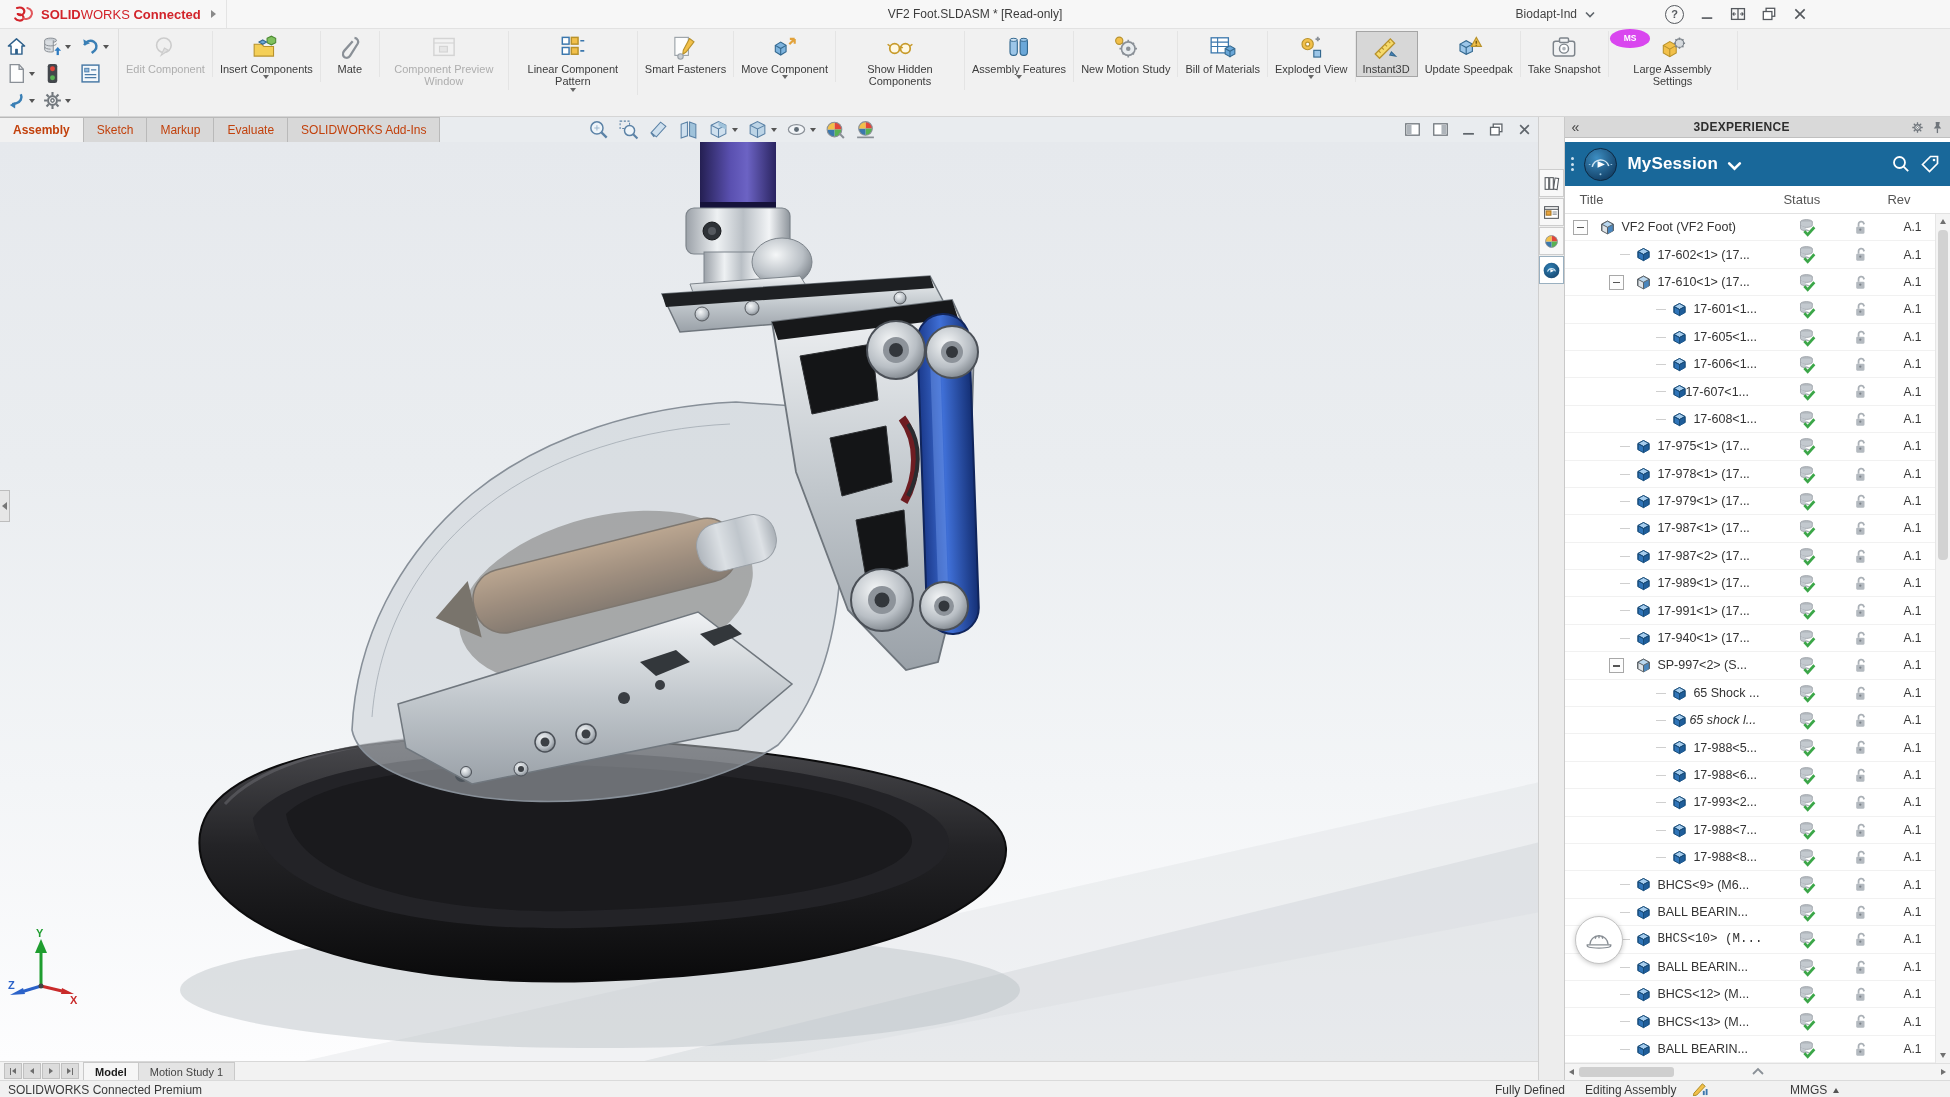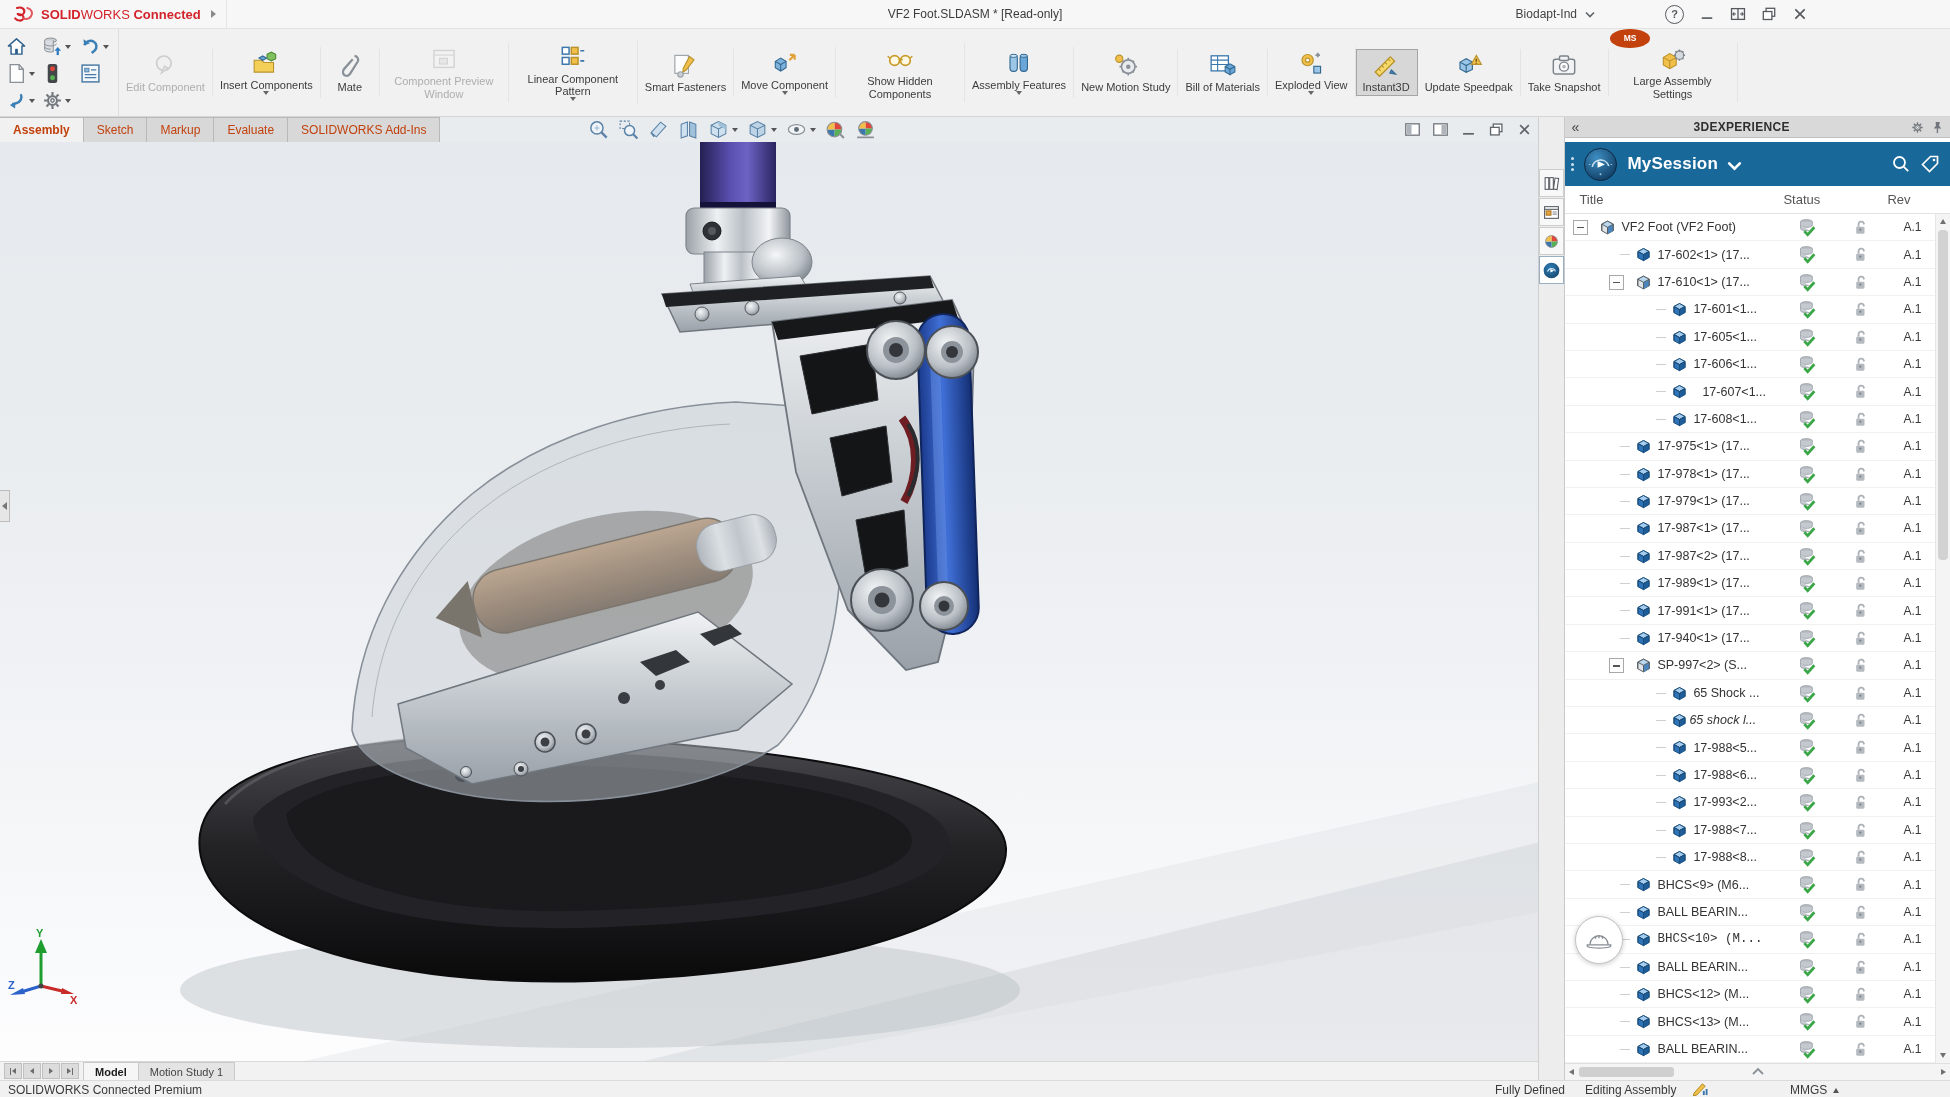--- a/index.html
+++ b/index.html
@@ -14,30 +14,30 @@
   
   .titlebar{height:28px;background:#f7f7f7;border-bottom:1px solid #e2e2e2;display:flex;align-items:center;position:relative;}
   .brand{display:flex;align-items:center;height:100%;padding:0 10px;border-right:1px solid #e4e4e4;}
   .brand .logo{width:26px;height:18px;margin-right:5px;}
   .brand-text{font-size:13px;color:#d2232a;white-space:nowrap;}
   .brand-text .b{font-weight:700;}
   .brand-arrow{width:0;height:0;border-top:4px solid transparent;border-bottom:4px solid transparent;border-left:5px solid #8a8a8a;margin-left:10px;}
   .doc-title{position:absolute;left:50%;top:0;height:100%;transform:translateX(-50%);display:flex;align-items:center;font-size:12px;color:#3c3c3c;}
   .tb-right{position:absolute;right:142px;top:0;height:100%;display:flex;align-items:center;gap:15px;}
   .tenant{display:flex;align-items:center;gap:8px;font-size:12px;color:#444;cursor:default;}
-  .avatar{width:40px;height:19px;border-radius:50%;background:#c2410c;color:#fff;font-size:8.5px;font-weight:700;display:flex;align-items:center;justify-content:center;margin-top:48px;}
+  .avatar{width:40px;height:19px;border-radius:50%;background:#d946ef;color:#fff;font-size:8.5px;font-weight:700;display:flex;align-items:center;justify-content:center;margin-top:48px;}
   .help-btn{width:17px;height:17px;border-radius:50%;border:1.6px solid #55595e;color:#55595e;font-size:11px;font-weight:700;display:flex;align-items:center;justify-content:center;}
   .wbtn{width:16px;height:14px;}
 
   
   .ribbon{height:87px;background:#f1f1f1;border-bottom:1px solid #d5d5d5;display:flex;}
   .qat{width:112px;padding:4px 0 2px 6px;display:grid;grid-template-columns:36px 38px 30px;grid-auto-rows:27px;align-items:center;}
   .qat-btn{display:flex;align-items:center;gap:2px;}
   .qat-btn .icn{width:21px;height:21px;}
-  .rb{flex:1;display:flex;align-items:center;padding:2px 0;border-left:1px solid #dedede;}
+  .rb{flex:1;display:flex;align-items:flex-start;padding:2px 0;border-left:1px solid #dedede;}
   .rbtn{min-width:44px;max-width:114px;padding:3px 7px 2px;display:flex;flex-direction:column;align-items:center;text-align:center;
         font-size:11px;line-height:1.13;color:#3c3c3c;border-right:1px solid #e4e4e4;position:relative;}
   .rbtn-icon{height:27px;width:28px;margin-bottom:2px;}
   .rbtn-label{flex:0 0 auto;}
   .rbtn .car{margin-top:auto;margin-bottom:1px;border-top-color:#666;}
   .rbtn.disabled{color:#aeaeae;}
   .rbtn.disabled .rbtn-icon{filter:grayscale(1);opacity:.45;}
   .rbtn.active{background:#d7d7d7;outline:1px solid #a5a5a5;outline-offset:-1px;}
 
   
@@ -1010,21 +1010,21 @@
         <div class="trow">
           <span class="branch" style="left: 91px;"></span>
           <span class="icn t-icon" style="left: 106px;">
             <svg viewBox="0 0 16 16">
               <path d="M2.8 5.2L8 2.4l5.2 2.8v5.6L8 13.8 2.8 11z" fill="#2f74b8" stroke="#174a77" stroke-width=".9"></path>
               <path d="M13.2 5.2L8 8v5.8l5.2-2.8z" fill="#1f5d99"></path>
               <path d="M2.8 5.2L8 8l5.2-2.8L8 2.4z" fill="#a6cdee" stroke="#174a77" stroke-width=".9"></path>
               <path d="M8 8v5.8M2.8 5.2V11M13.2 5.2v5.8M8 8L2.8 5.2M8 8l5.2-2.8" fill="none" stroke="#174a77" stroke-width=".9"></path>
             </svg>
           </span>
-          <span class="t-title" style="left: 137px; width: 102px;">17-607&lt;1...</span>
+          <span class="t-title" style="left: 120px; width: 102px;">17-607&lt;1...</span>
           <span class="icn t-status">
             <svg viewBox="0 0 18 18">
               <ellipse cx="7.5" cy="3.6" rx="5.6" ry="2.1" fill="#b4bac0" stroke="#959ba1" stroke-width=".7"></ellipse>
               <path d="M1.9 3.6v3.2c0 1.2 2.5 2.1 5.6 2.1s5.6-.9 5.6-2.1V3.6" fill="#c3c9cf" stroke="#959ba1" stroke-width=".7"></path>
               <path d="M1.9 6.8V10c0 1.2 2.5 2.1 5.6 2.1 1 0 1.9-.1 2.7-.3" fill="#c3c9cf" stroke="#959ba1" stroke-width=".7"></path>
               <path d="M5.5 12.4l3.2 3.4 6.3-7" fill="none" stroke="#3ba648" stroke-width="2.6"></path>
             </svg>
           </span>
           <span class="icn t-lock">
             <svg viewBox="0 0 16 18">

